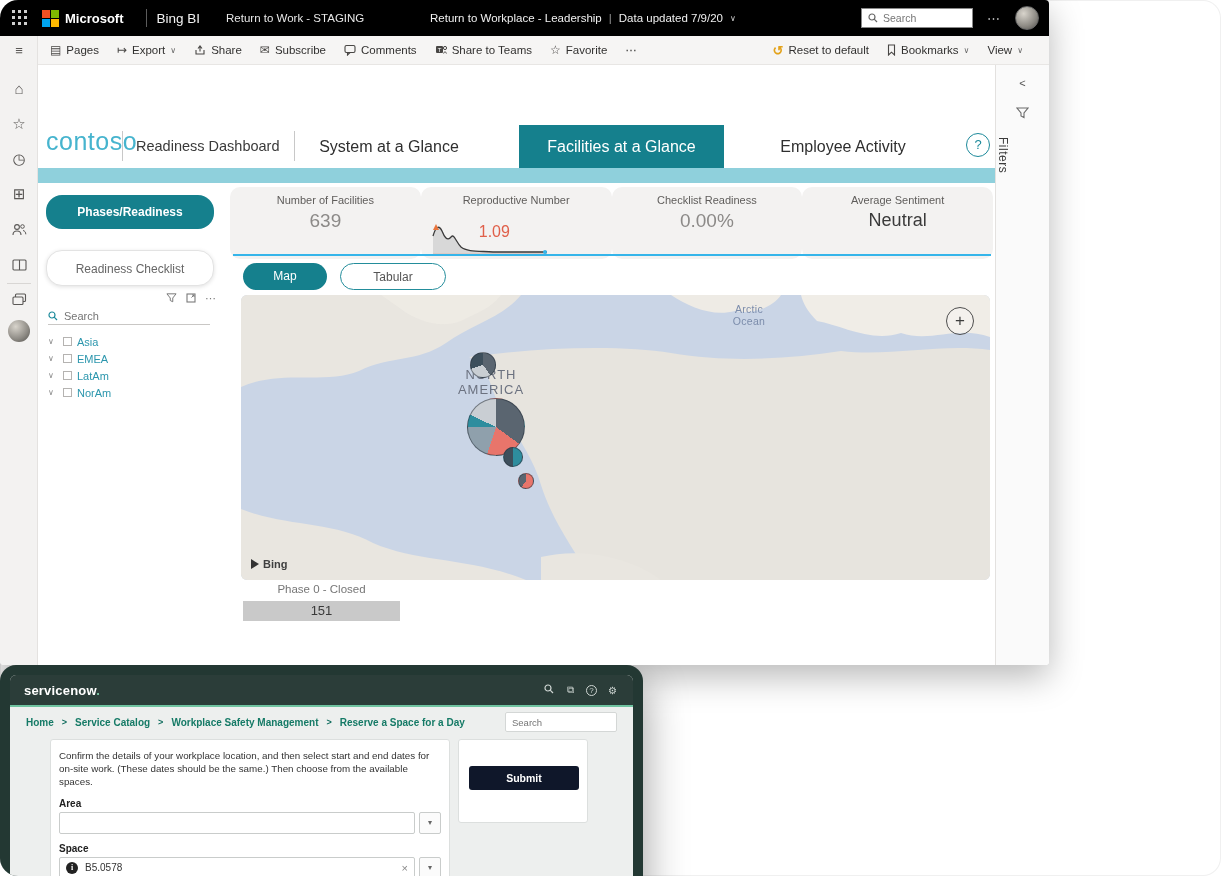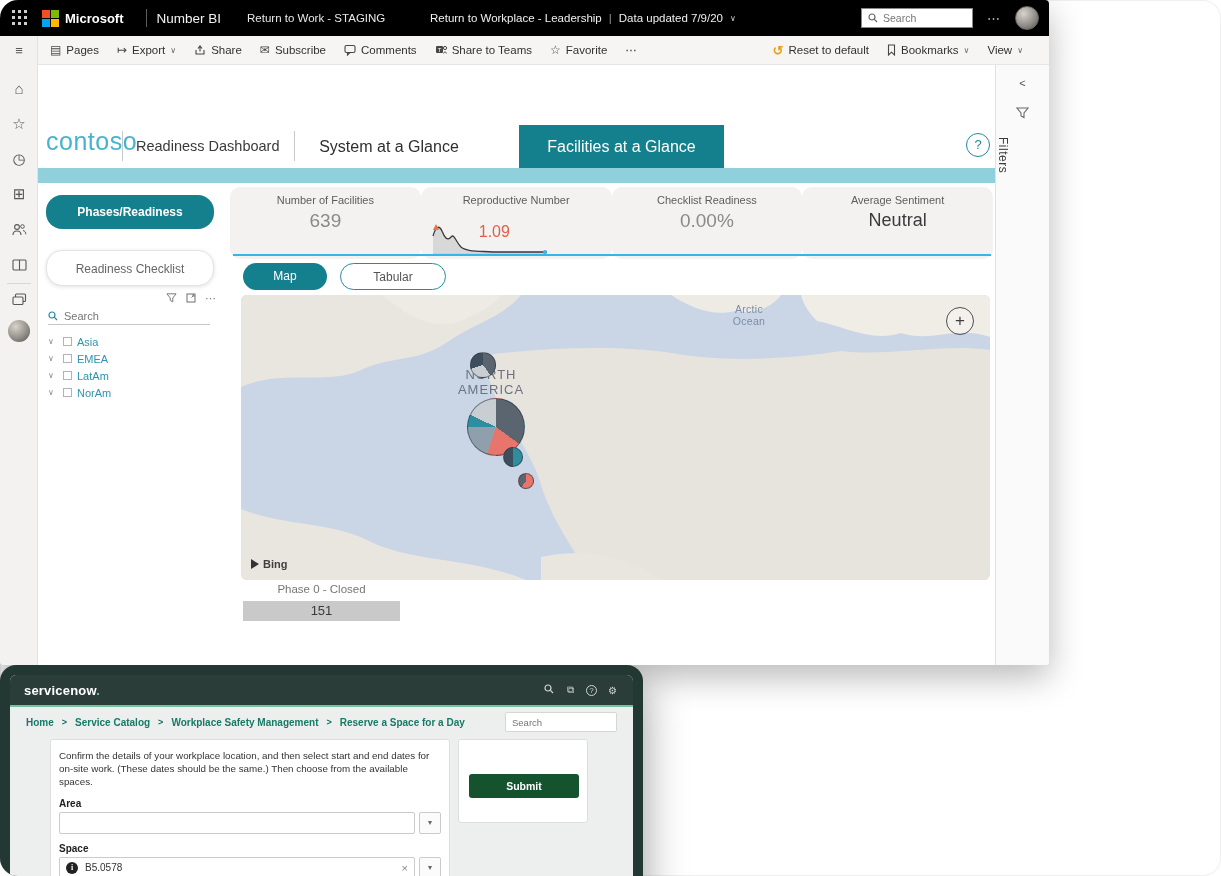--- a/index.html
+++ b/index.html
@@ -122,22 +122,22 @@
   .sn-desc { font-size:9.8px; color:#333; line-height:1.35; width:385px; }
   .fld-label { font-size:10px; color:#222; font-weight:bold; margin-top:9px; margin-bottom:3px; }
   .fld-row { display:flex; gap:4px; align-items:stretch; }
   .fld-input { flex:1; border:1px solid #c9cccb; border-radius:2px; height:22px; display:flex; align-items:center; padding:0 6px; gap:7px; background:#fff; }
   .fld-input input { border:none; outline:none; flex:1; font-size:10px; color:#333; background:transparent; }
   .fld-btn { width:22px; height:22px; border:1px solid #c9cccb; border-radius:2px; background:#fbfbfb; text-align:center; line-height:20px; font-size:8px; color:#666; }
   .info-dot { width:12px; height:12px; border-radius:50%; background:#222; color:#fff; font-size:8px; font-weight:bold;
               text-align:center; line-height:12px; font-family:"Liberation Serif", serif; }
   .clear-x { color:#888; font-size:11px; }
   .card-side { left:448px; top:64px; width:130px; height:84px; padding:14px 10px; }
-  .submit-btn { width:110px; height:24px; background:#14532d; color:#fff; border:none; border-radius:3px;
-                font-size:10.5px; font-weight:bold; display:block; margin:20px auto; font-family:"Liberation Sans", sans-serif; }
+  .submit-btn { width:110px; height:24px; background:#0f172a; color:#fff; border:none; border-radius:3px;
+                font-size:10.5px; font-weight:bold; display:block; margin:12px auto; font-family:"Liberation Sans", sans-serif; }
 </style>
 </head>
 <body>
 
 <div class="stage">
 
   <div class="win-pbi">
 
     <div class="pbi-top">
       <div class="waffle">
@@ -152,21 +152,21 @@
           <span></span>
         </div>
       <div class="ms-logo">
           <i></i>
           <i></i>
           <i></i>
           <i></i>
         </div>
       <span class="brand">Microsoft</span>
       <span class="vbar"></span>
-      <span class="product">Number BI</span>
+      <span class="product">Bing BI</span>
       <span class="workspace" style="margin-left:12px">Return to Work - STAGING</span>
       <div class="center">
         <span>Return to Workplace - Leadership</span>
         <span style="color:#9a9a9a">|</span>
         <span>Data updated 7/9/20</span>
         <span class="chev">∨</span>
       </div>
       <div class="top-search">
         <svg width="10" height="10" viewBox="0 0 10 10">
             <circle cx="4" cy="4" r="3" fill="none" stroke="#666" stroke-width="1.2"></circle>
@@ -283,20 +283,21 @@
           </div>
 
           <div class="report abs">
 
             <div class="abs contoso">contoso</div>
             <div class="abs hd-div" style="left:84px"></div>
             <div class="abs hd-title" style="left:98px">Readiness Dashboard</div>
             <div class="abs hd-div" style="left:256px"></div>
             <div class="abs tab" style="left:266px;width:170px">System at a Glance</div>
             <div class="abs tab active" style="left:481px;width:205px">Facilities at a Glance</div>
+            <div class="abs tab" style="left:715px;width:180px">Employee Activity</div>
             <div class="abs help-circle" style="left:928px">?</div>
             <div class="abs teal-strip"></div>
 
             <div class="abs kpis">
               <div class="kpi">
                 <div class="t">Number of Facilities</div>
                 <div class="v">639</div>
               </div>
               <div class="kpi">
                 <div class="t">Reproductive Number</div>

